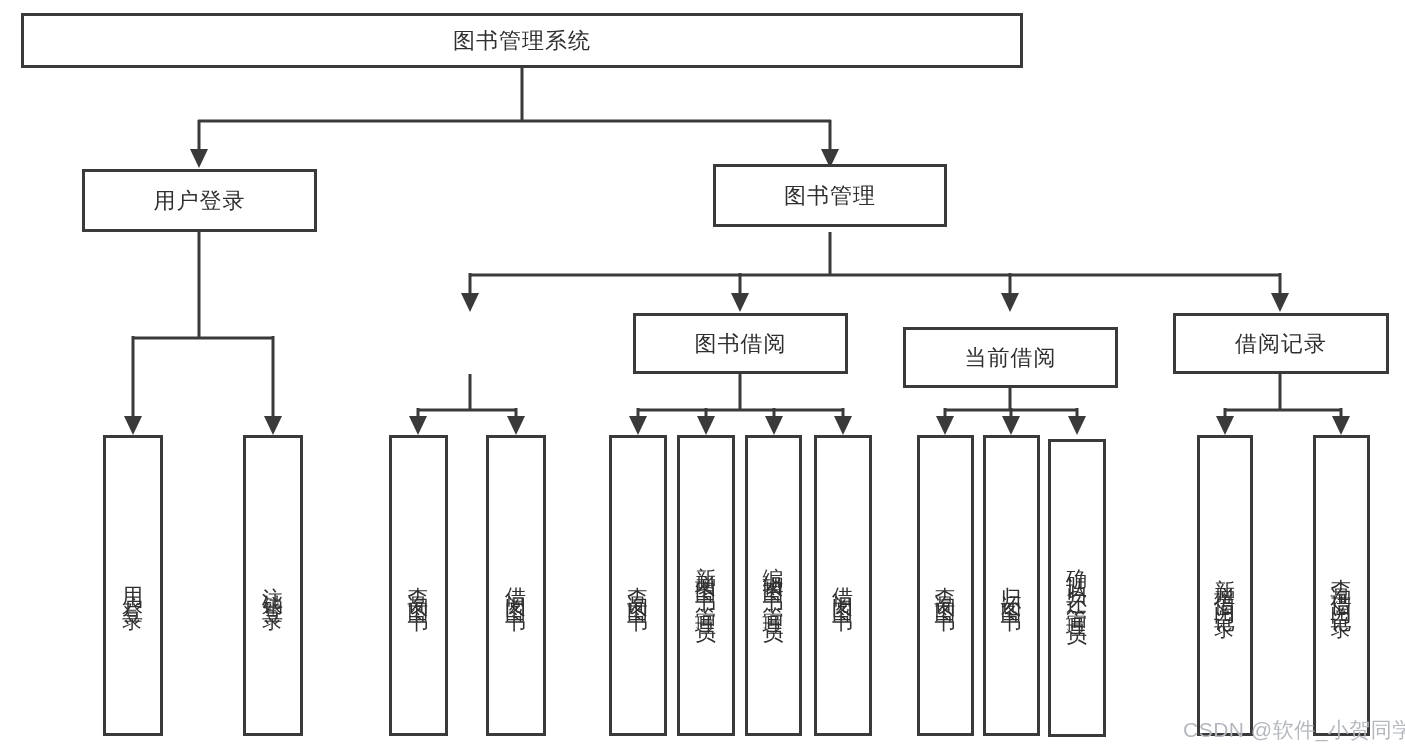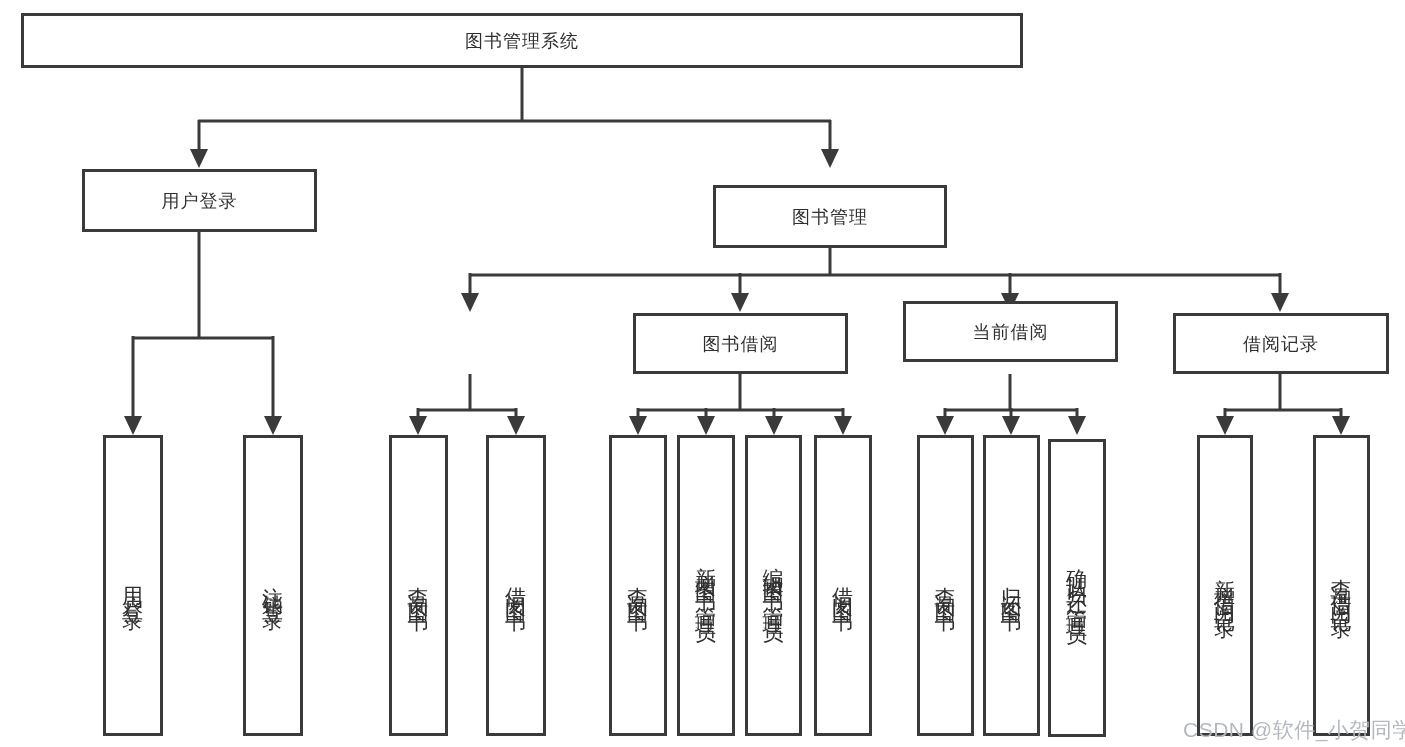--- a/index.html
+++ b/index.html
@@ -8,21 +8,21 @@
     font-family:"Liberation Sans",sans-serif;overflow:hidden;
   }
   .connectors{position:absolute;left:0;top:0;z-index:1;}
   .cline{fill:none;stroke:#3a3a3a;stroke-width:3;}
   .ahead{fill:#3a3a3a;stroke:none;}
   .box{
     position:absolute;z-index:2;box-sizing:border-box;
     border:3px solid #3a3a3a;background:#ffffff;color:#2f2f2f;
     display:flex;align-items:center;justify-content:center;
   }
-  .box.h .lbl{font-size:18px;letter-spacing:1px;white-space:nowrap;}
+  .box.h .lbl{font-size:22px;letter-spacing:1px;white-space:nowrap;}
   .box.v .lbl{
     writing-mode:vertical-rl;text-orientation:mixed;
     font-size:21px;letter-spacing:8px;line-height:1;white-space:nowrap;
   }
   .watermark{
     position:absolute;left:1183px;top:716px;z-index:6;
     font-size:21px;color:#b5b9bf;letter-spacing:.5px;white-space:nowrap;
   }
 </style>
 </head>
@@ -47,28 +47,28 @@
              M1225,435 l-9,-19 h18 z M1341,435 l-9,-19 h18 z"></path>
   </svg>
 
   <div class="box h" style="left:21px;top:13px;width:1002px;height:55px">
     <span class="lbl">图书管理系统</span>
   </div>
 
   <div class="box h" style="left:82px;top:169px;width:235px;height:63px">
     <span class="lbl">用户登录</span>
   </div>
-  <div class="box h" style="left:713px;top:185px;width:234px;height:63px">
+  <div class="box h" style="left:713px;top:164px;width:234px;height:63px">
     <span class="lbl">图书管理</span>
   </div>
 
   <div class="box h" style="left:633px;top:313px;width:215px;height:61px">
     <span class="lbl">图书借阅</span>
   </div>
-  <div class="box h" style="left:903px;top:301px;width:215px;height:61px">
+  <div class="box h" style="left:903px;top:327px;width:215px;height:61px">
     <span class="lbl">当前借阅</span>
   </div>
   <div class="box h" style="left:1173px;top:313px;width:216px;height:61px">
     <span class="lbl">借阅记录</span>
   </div>
 
   <div class="box v" style="left:103px;top:435px;width:60px;height:301px">
     <span class="lbl">用户登录</span>
   </div>
   <div class="box v" style="left:243px;top:435px;width:60px;height:301px">

